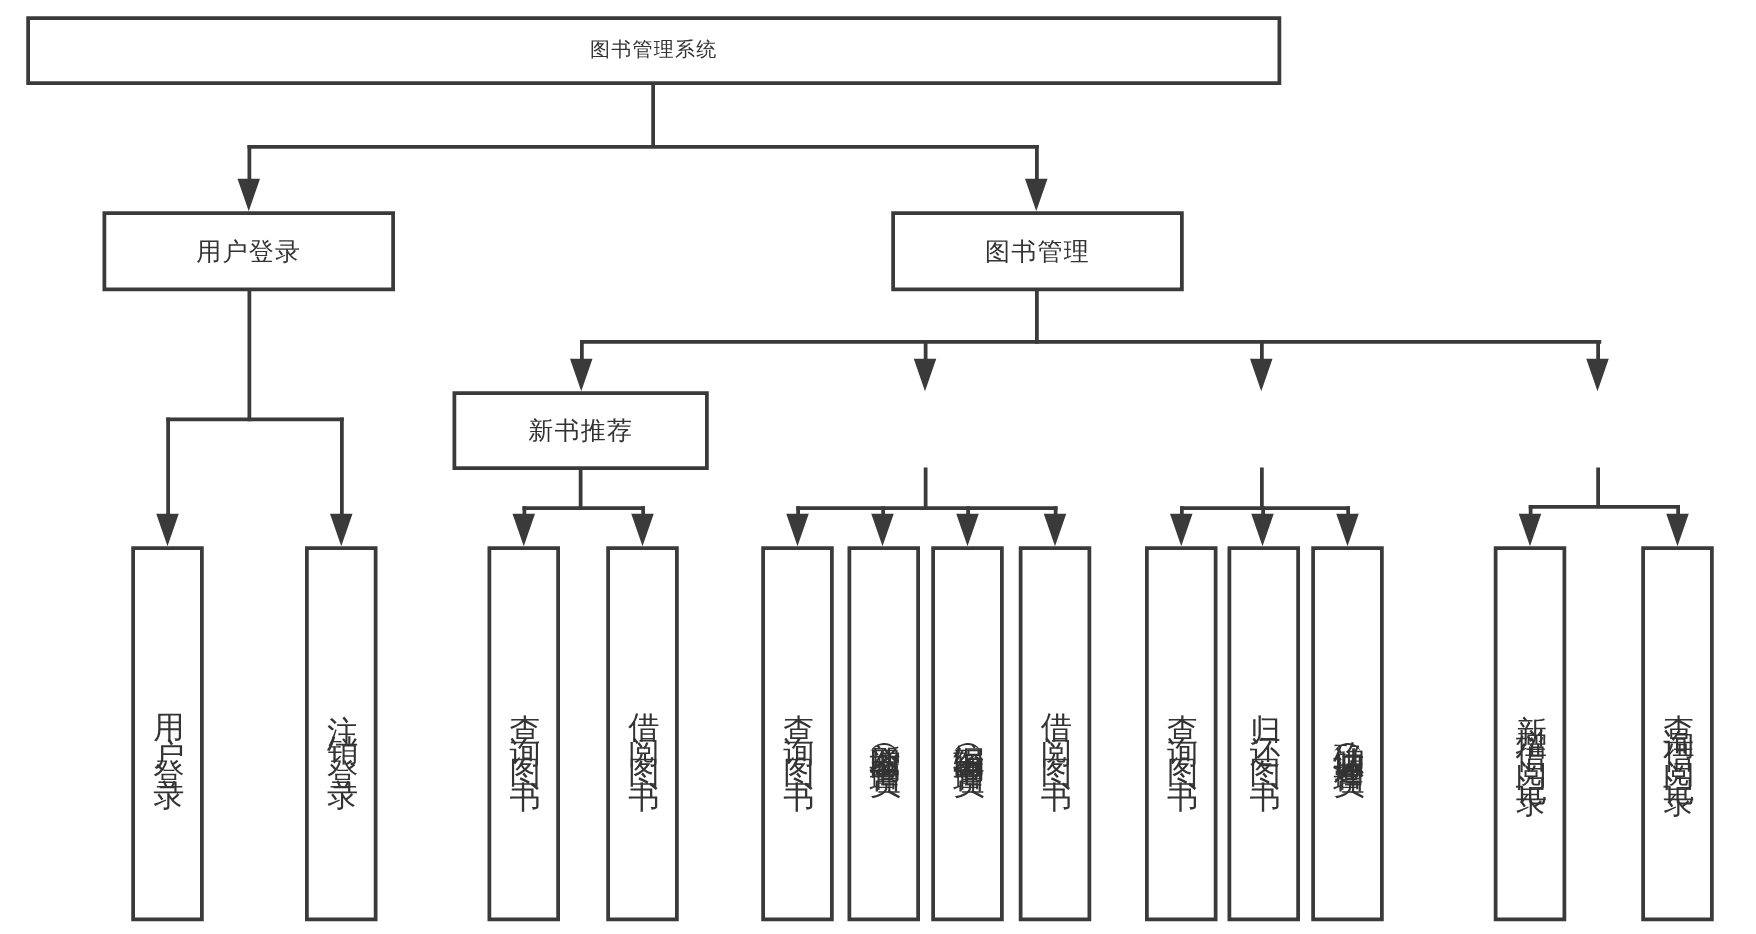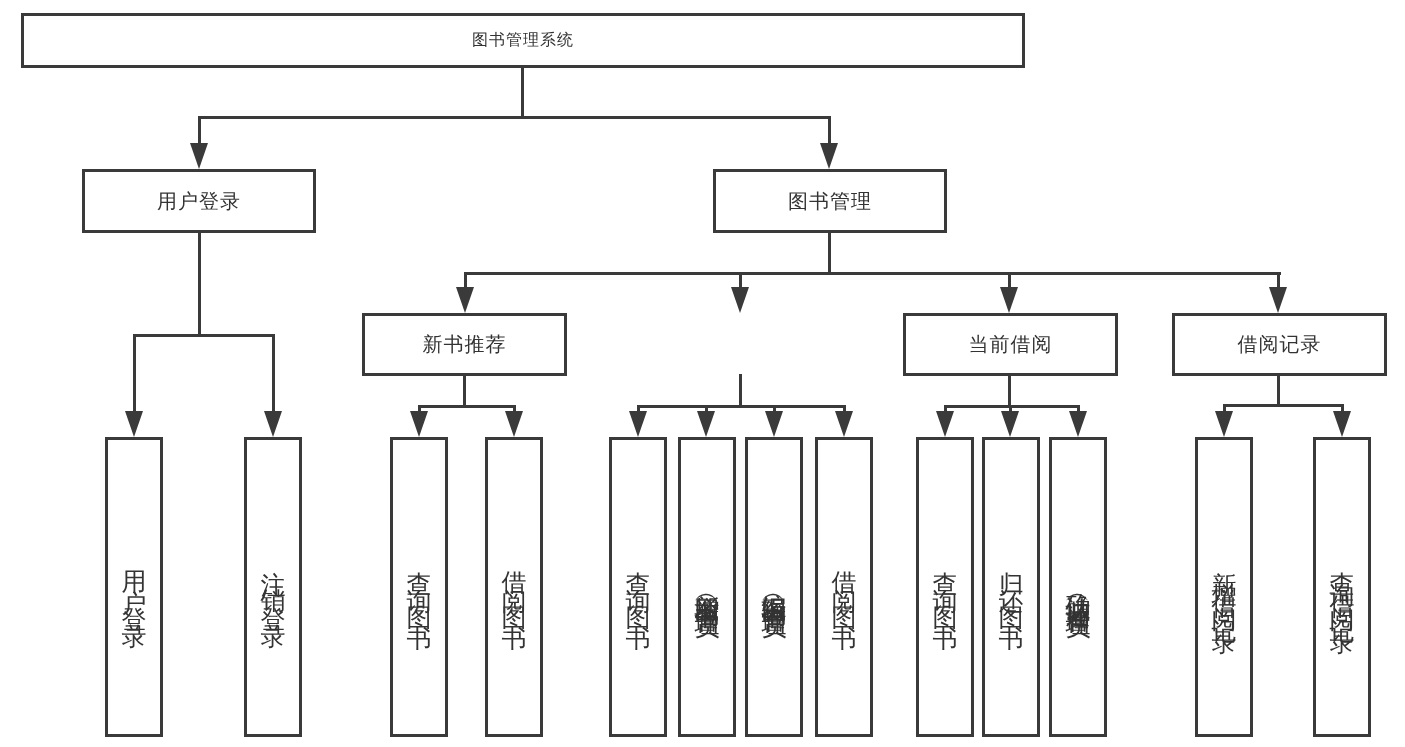--- a/index.html
+++ b/index.html
@@ -74,26 +74,20 @@
 
   <div class="node lvl1" style="left:82px;">
     <span class="hlabel">用户登录</span>
   </div>
   <div class="node lvl1" style="left:713px;">
     <span class="hlabel">图书管理</span>
   </div>
 
   <div class="node lvl2" style="left:362px;width:205px;">
     <span class="hlabel">新书推荐</span>
-  </div>
-  <div class="node lvl2" style="left:903px;width:215px;">
-    <span class="hlabel">当前借阅</span>
-  </div>
-  <div class="node lvl2" style="left:1172px;width:215px;">
-    <span class="hlabel">借阅记录</span>
   </div>
 
   <div class="node leaf" style="left:105px;">
     <span class="vtext len4">用户登录</span>
   </div>
   <div class="node leaf" style="left:244px;">
     <span class="vtext len4">注销登录</span>
   </div>
 
   <div class="node leaf" style="left:390px;">

